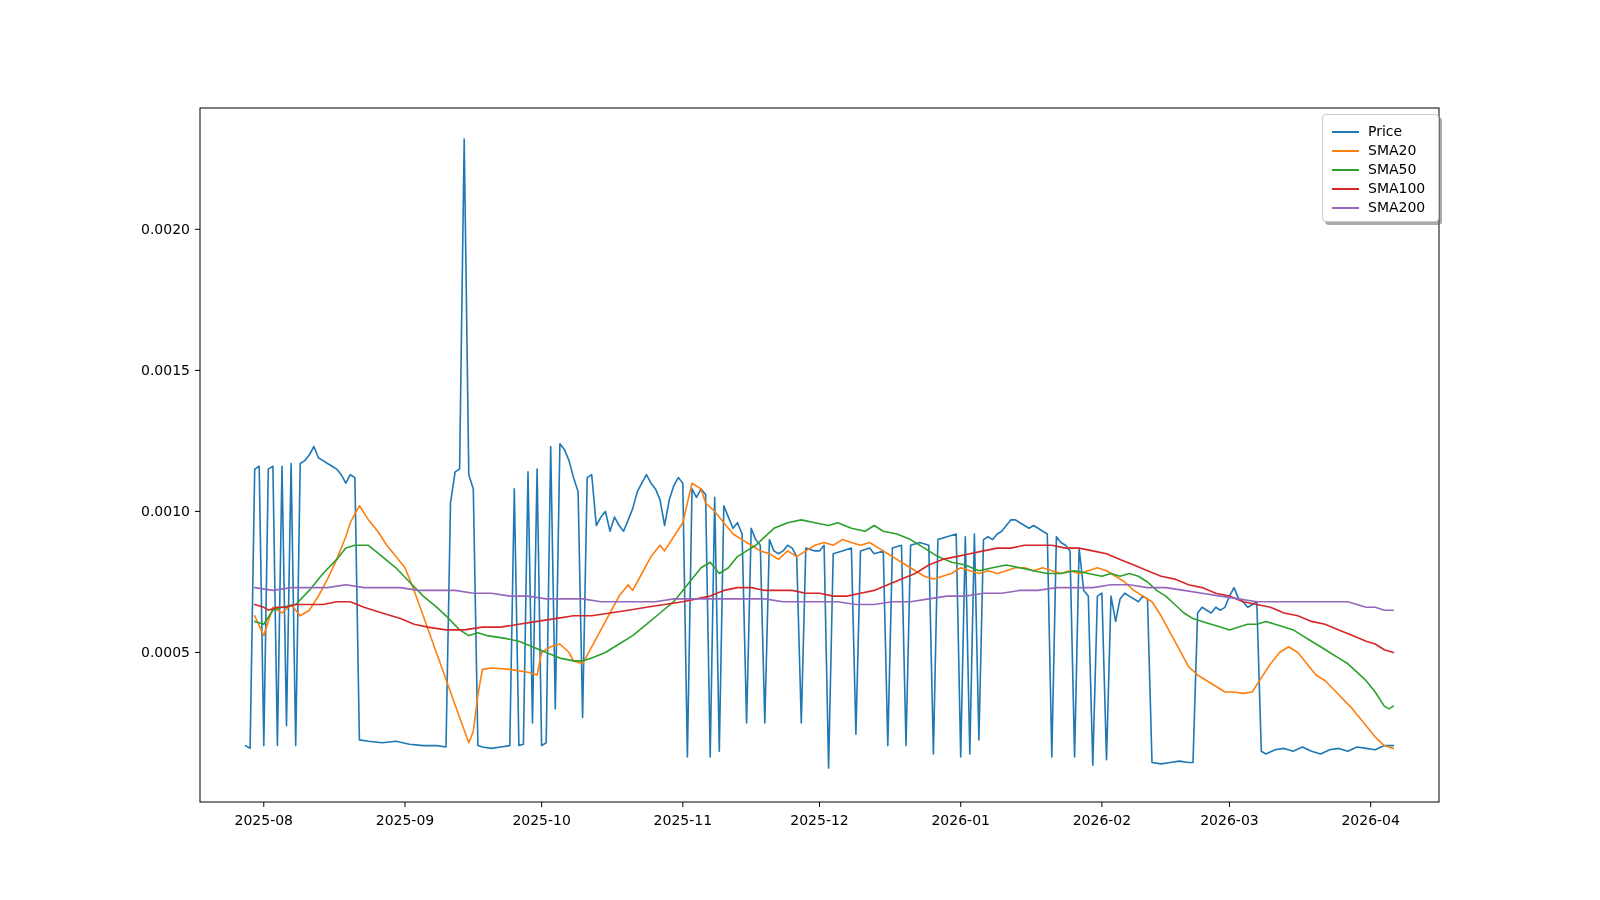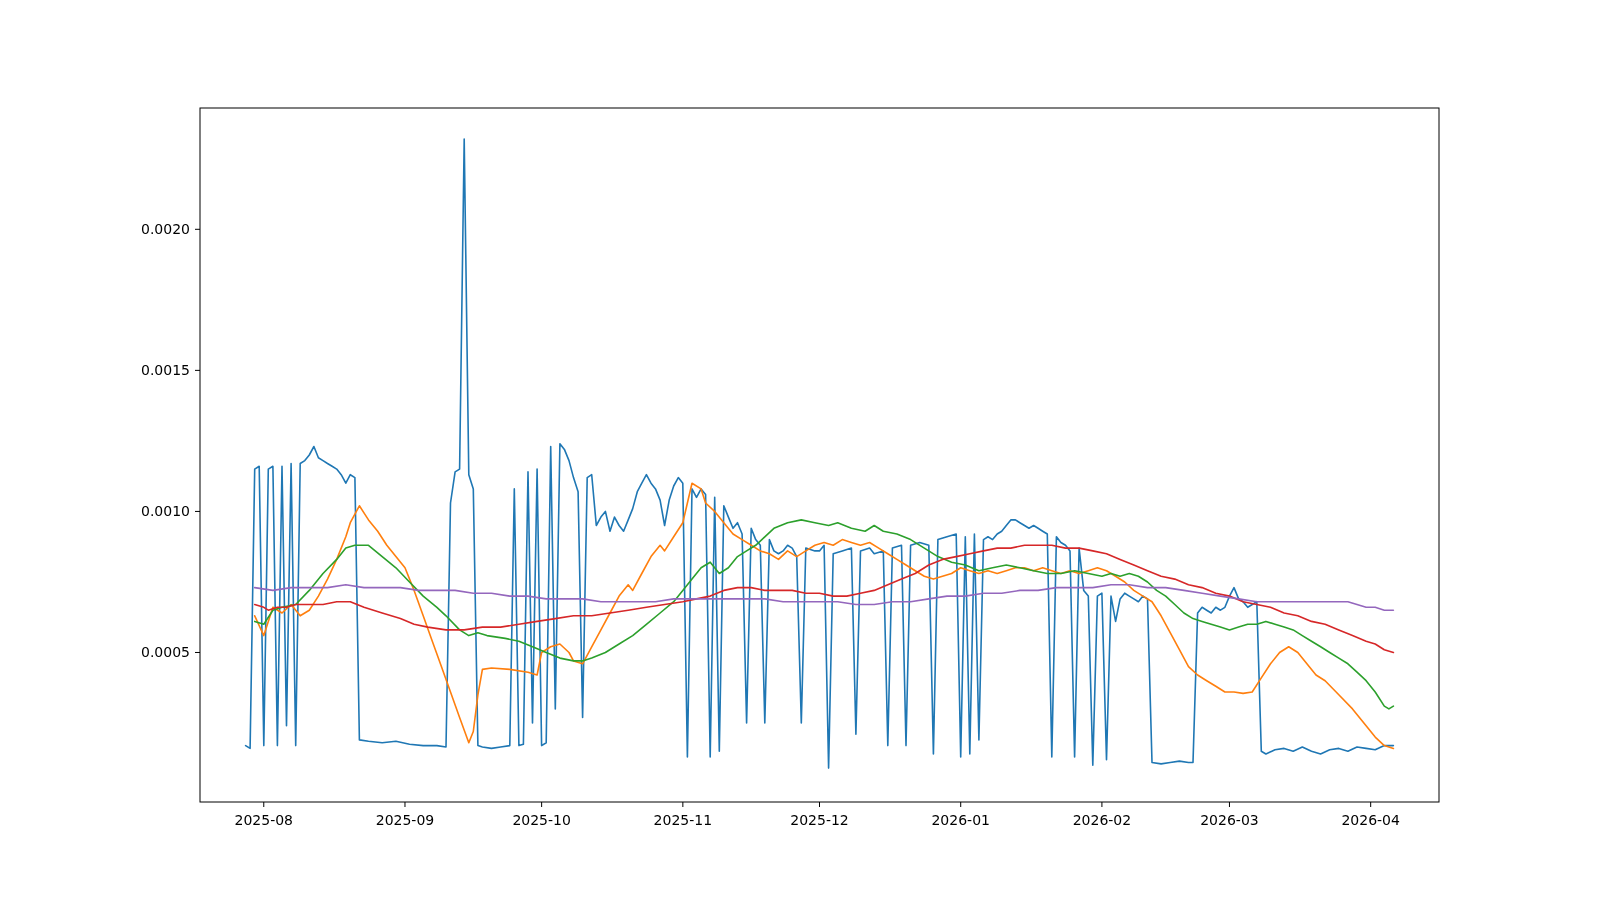--- a/index.html
+++ b/index.html
@@ -54,13 +54,35 @@
       </g>
     <g id="series-layer">
         <polyline points="245.6,745.6 250.1,748.4 254.7,469.1 259.2,466.3 263.8,745.6 268.3,469.1 272.9,466.3 277.4,745.6 282.0,466.3 286.5,725.8 291.1,463.5 295.7,745.6 300.2,463.5 304.8,460.6 309.3,455.0 313.9,446.5 318.4,457.8 323.0,460.6 327.5,463.5 332.1,466.3 336.7,469.1 341.2,474.7 345.8,483.2 350.3,474.7 354.9,477.6 359.4,739.9 368.5,741.3 382.2,742.8 395.9,741.3 409.5,744.2 423.2,745.6 436.9,745.6 446.0,747.0 450.5,503.0 455.1,471.9 459.6,469.1 464.2,139.0 468.8,474.7 473.3,488.9 477.9,745.6 482.4,747.0 491.5,748.4 500.6,747.0 509.8,745.6 514.3,488.9 518.9,745.6 523.4,744.2 528.0,471.9 532.5,723.0 537.1,469.1 541.6,745.6 546.2,742.8 550.7,446.5 555.3,708.9 559.9,443.7 564.4,449.4 569.0,460.6 573.5,477.6 578.1,491.7 582.6,717.4 587.2,477.6 591.7,474.7 596.3,525.5 600.9,517.1 605.4,511.4 610.0,531.2 614.5,517.1 619.1,525.5 623.6,531.2 628.2,519.9 632.7,508.6 637.3,491.7 641.8,483.2 646.4,474.7 651.0,483.2 655.5,488.9 660.1,500.1 664.6,525.5 669.2,500.1 673.7,486.0 678.3,477.6 682.8,483.2 687.4,756.9 692.0,488.9 696.5,497.3 701.1,488.9 705.6,494.5 710.2,756.9 714.7,497.3 719.3,751.2 723.8,505.8 728.4,517.1 733.0,528.3 737.5,522.7 742.1,534.0 746.6,723.0 751.2,528.3 755.7,539.6 760.3,545.3 764.8,723.0 769.4,539.6 773.9,550.9 778.5,553.7 783.1,550.9 787.6,545.3 792.2,548.1 796.7,556.6 801.3,723.0 805.8,548.1 814.9,550.9 819.5,550.9 824.1,545.3 828.6,768.1 833.2,553.7 842.3,550.9 851.4,548.1 855.9,734.3 860.5,550.9 869.6,548.1 874.2,553.7 883.3,550.9 887.8,745.6 892.4,548.1 901.5,545.3 906.0,745.6 910.6,545.3 919.7,542.5 928.8,545.3 933.4,754.0 937.9,539.6 947.0,536.8 956.2,534.0 960.7,756.9 965.3,536.8 969.8,754.0 974.4,534.0 978.9,739.9 983.5,539.6 988.0,536.8 992.6,539.6 997.2,534.0 1001.7,531.2 1006.3,525.5 1010.8,519.9 1015.4,519.9 1019.9,522.7 1024.5,525.5 1029.0,528.3 1033.6,525.5 1038.1,528.3 1042.7,531.2 1047.3,534.0 1051.8,756.9 1056.4,536.8 1060.9,542.5 1065.5,545.3 1070.0,550.9 1074.6,756.9 1079.1,548.1 1083.7,590.4 1088.3,596.1 1092.8,765.3 1097.4,596.1 1101.9,593.2 1106.5,759.7 1111.0,596.1 1115.6,621.4 1120.1,598.9 1124.7,593.2 1129.3,596.1 1133.8,598.9 1138.4,601.7 1142.9,596.1 1147.5,598.9 1152.0,762.5 1161.1,763.9 1170.2,762.5 1179.4,761.1 1188.5,762.5 1193.0,762.5 1197.6,613.0 1202.1,607.3 1206.7,610.2 1211.2,613.0 1215.8,607.3 1220.4,610.2 1224.9,607.3 1229.5,596.1 1234.0,587.6 1238.6,598.9 1243.1,601.7 1247.7,607.3 1252.2,604.5 1256.8,601.7 1261.3,751.2 1265.9,754.0 1275.0,749.8 1284.1,748.4 1293.2,751.2 1302.3,747.0 1311.5,751.2 1320.6,754.0 1329.7,749.8 1338.8,748.4 1347.9,751.2 1357.0,747.0 1366.1,748.4 1375.2,749.8 1384.3,745.6 1393.4,745.6" fill="none" stroke="#1f77b4" stroke-width="1.6" stroke-linejoin="round" stroke-linecap="round"></polyline>
         <polyline points="254.7,615.8 263.8,635.6 272.9,607.3 282.0,613.0 291.1,604.5 300.2,615.8 309.3,610.2 318.4,596.1 327.5,579.1 336.7,559.4 345.8,536.8 350.3,522.7 359.4,505.8 368.5,519.9 377.7,531.2 386.8,545.3 395.9,556.6 405.0,567.8 414.1,590.4 423.2,615.8 432.3,641.2 441.4,666.6 450.5,692.0 459.6,717.4 468.8,742.8 473.3,731.5 477.9,694.8 482.4,669.4 491.5,668.0 509.8,669.4 528.0,672.2 537.1,675.0 541.6,652.5 550.7,646.8 559.9,644.0 569.0,652.5 573.5,660.9 582.6,663.8 591.7,646.8 600.9,629.9 610.0,613.0 619.1,596.1 628.2,584.8 632.7,590.4 641.8,573.5 651.0,556.6 660.1,545.3 664.6,550.9 673.7,536.8 682.8,522.7 687.4,503.0 692.0,483.2 701.1,488.9 705.6,503.0 714.7,511.4 723.8,522.7 733.0,534.0 742.1,539.6 751.2,545.3 760.3,550.9 769.4,553.7 778.5,559.4 787.6,550.9 796.7,556.6 805.8,550.9 814.9,545.3 824.1,542.5 833.2,545.3 842.3,539.6 851.4,542.5 860.5,545.3 869.6,542.5 878.7,548.1 887.8,553.7 896.9,559.4 906.0,565.0 915.2,570.7 924.3,576.3 933.4,579.1 942.5,576.3 951.6,573.5 960.7,567.8 969.8,570.7 978.9,573.5 988.0,570.7 997.2,573.5 1006.3,570.7 1015.4,567.8 1024.5,567.8 1033.6,570.7 1042.7,567.8 1051.8,570.7 1060.9,573.5 1070.0,570.7 1079.1,573.5 1088.3,570.7 1097.4,567.8 1106.5,570.7 1115.6,576.3 1124.7,582.0 1133.8,590.4 1142.9,596.1 1152.0,601.7 1161.1,615.8 1170.2,632.7 1179.4,649.7 1188.5,666.6 1197.6,675.0 1206.7,680.7 1215.8,686.3 1224.9,692.0 1234.0,692.0 1243.1,693.4 1252.2,692.0 1261.3,677.9 1270.5,663.8 1279.6,652.5 1288.7,646.8 1297.8,652.5 1306.9,663.8 1316.0,675.0 1325.1,680.7 1338.8,694.8 1352.5,708.9 1366.1,725.8 1375.2,737.1 1384.3,745.6 1393.4,748.4" fill="none" stroke="#ff7f0e" stroke-width="1.6" stroke-linejoin="round" stroke-linecap="round"></polyline>
         <polyline points="254.7,621.4 263.8,624.3 272.9,610.2 282.0,607.3 295.7,604.5 309.3,590.4 323.0,573.5 336.7,559.4 345.8,548.1 354.9,545.3 368.5,545.3 382.2,556.6 395.9,567.8 409.5,582.0 423.2,596.1 436.9,607.3 446.0,615.8 459.6,629.9 468.8,635.6 477.9,632.7 487.0,635.6 505.2,638.4 518.9,641.2 532.5,646.8 546.2,652.5 559.9,658.1 573.5,660.9 582.6,660.9 591.7,658.1 605.4,652.5 619.1,644.0 632.7,635.6 646.4,624.3 660.1,613.0 673.7,601.7 682.8,590.4 692.0,579.1 701.1,567.8 710.2,562.2 719.3,573.5 728.4,567.8 737.5,556.6 746.6,550.9 755.7,545.3 764.8,536.8 773.9,528.3 787.6,522.7 801.3,519.9 814.9,522.7 828.6,525.5 837.7,522.7 851.4,528.3 865.1,531.2 874.2,525.5 883.3,531.2 896.9,534.0 910.6,539.6 924.3,548.1 937.9,556.6 951.6,562.2 965.3,565.0 978.9,570.7 992.6,567.8 1006.3,565.0 1019.9,567.8 1033.6,570.7 1047.3,573.5 1060.9,573.5 1074.6,570.7 1088.3,573.5 1101.9,576.3 1111.0,573.5 1120.1,576.3 1129.3,573.5 1138.4,576.3 1147.5,582.0 1156.6,590.4 1165.7,596.1 1174.8,604.5 1183.9,613.0 1193.0,618.6 1202.1,621.4 1211.2,624.3 1220.4,627.1 1229.5,629.9 1238.6,627.1 1247.7,624.3 1256.8,624.3 1265.9,621.4 1275.0,624.3 1284.1,627.1 1293.2,629.9 1302.3,635.6 1311.5,641.2 1320.6,646.8 1329.7,652.5 1338.8,658.1 1347.9,663.8 1357.0,672.2 1366.1,680.7 1375.2,692.0 1384.3,706.1 1388.9,708.9 1393.4,706.1" fill="none" stroke="#2ca02c" stroke-width="1.6" stroke-linejoin="round" stroke-linecap="round"></polyline>
         <polyline points="254.7,604.5 263.8,607.3 268.3,610.2 277.4,607.3 286.5,607.3 295.7,604.5 309.3,604.5 323.0,604.5 336.7,601.7 350.3,601.7 364.0,607.3 382.2,613.0 400.4,618.6 414.1,624.3 427.8,627.1 446.0,629.9 464.2,629.9 482.4,627.1 500.6,627.1 518.9,624.3 537.1,621.4 555.3,618.6 573.5,615.8 591.7,615.8 610.0,613.0 628.2,610.2 646.4,607.3 664.6,604.5 682.8,601.7 696.5,598.9 710.2,596.1 723.8,590.4 737.5,587.6 751.2,587.6 764.8,590.4 778.5,590.4 792.2,590.4 805.8,593.2 819.5,593.2 833.2,596.1 846.8,596.1 860.5,593.2 874.2,590.4 887.8,584.8 901.5,579.1 915.2,573.5 928.8,565.0 942.5,559.4 956.2,556.6 969.8,553.7 983.5,550.9 997.2,548.1 1010.8,548.1 1024.5,545.3 1038.1,545.3 1051.8,545.3 1065.5,548.1 1079.1,548.1 1092.8,550.9 1106.5,553.7 1120.1,559.4 1133.8,565.0 1147.5,570.7 1161.1,576.3 1174.8,579.1 1188.5,584.8 1202.1,587.6 1215.8,593.2 1229.5,596.1 1243.1,601.7 1256.8,604.5 1270.5,607.3 1284.1,613.0 1297.8,615.8 1311.5,621.4 1325.1,624.3 1338.8,629.9 1352.5,635.6 1366.1,641.2 1375.2,644.0 1384.3,649.7 1393.4,652.5" fill="none" stroke="#d62728" stroke-width="1.6" stroke-linejoin="round" stroke-linecap="round"></polyline>
         <polyline points="254.7,587.6 272.9,590.4 291.1,587.6 309.3,587.6 327.5,587.6 345.8,584.8 364.0,587.6 382.2,587.6 400.4,587.6 418.6,590.4 436.9,590.4 455.1,590.4 473.3,593.2 491.5,593.2 509.8,596.1 528.0,596.1 546.2,598.9 564.4,598.9 582.6,598.9 600.9,601.7 619.1,601.7 637.3,601.7 655.5,601.7 673.7,598.9 692.0,598.9 710.2,598.9 728.4,598.9 746.6,598.9 764.8,598.9 783.1,601.7 801.3,601.7 819.5,601.7 837.7,601.7 855.9,604.5 874.2,604.5 892.4,601.7 910.6,601.7 928.8,598.9 947.0,596.1 965.3,596.1 983.5,593.2 1001.7,593.2 1019.9,590.4 1038.1,590.4 1056.4,587.6 1074.6,587.6 1092.8,587.6 1111.0,584.8 1129.3,584.8 1147.5,587.6 1165.7,587.6 1183.9,590.4 1202.1,593.2 1220.4,596.1 1238.6,598.9 1256.8,601.7 1275.0,601.7 1293.2,601.7 1311.5,601.7 1329.7,601.7 1347.9,601.7 1357.0,604.5 1366.1,607.3 1375.2,607.3 1384.3,610.2 1393.4,610.2" fill="none" stroke="#9467bd" stroke-width="1.6" stroke-linejoin="round" stroke-linecap="round"></polyline>
       </g>
   </svg>
 
+  <div class="legend">
+    <div class="legend-item">
+      <span class="legend-swatch" style="background: rgb(31, 119, 180);"></span>
+      <span class="legend-label">Price</span>
+    </div>
+    <div class="legend-item">
+      <span class="legend-swatch" style="background: rgb(255, 127, 14);"></span>
+      <span class="legend-label">SMA20</span>
+    </div>
+    <div class="legend-item">
+      <span class="legend-swatch" style="background: rgb(44, 160, 44);"></span>
+      <span class="legend-label">SMA50</span>
+    </div>
+    <div class="legend-item">
+      <span class="legend-swatch" style="background: rgb(214, 39, 40);"></span>
+      <span class="legend-label">SMA100</span>
+    </div>
+    <div class="legend-item">
+      <span class="legend-swatch" style="background: rgb(148, 103, 189);"></span>
+      <span class="legend-label">SMA200</span>
+    </div>
+  </div>
 </div>
 
 </body></html>

